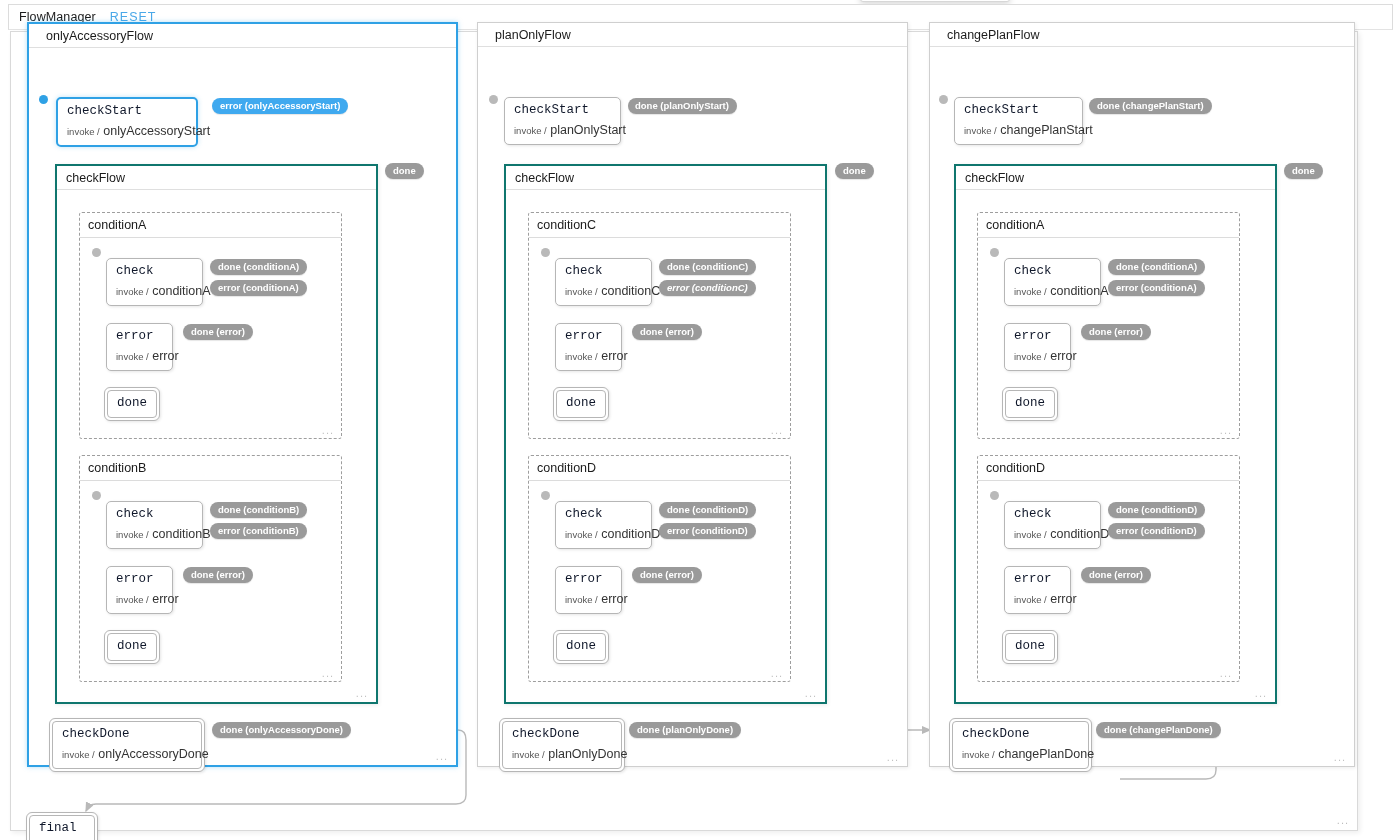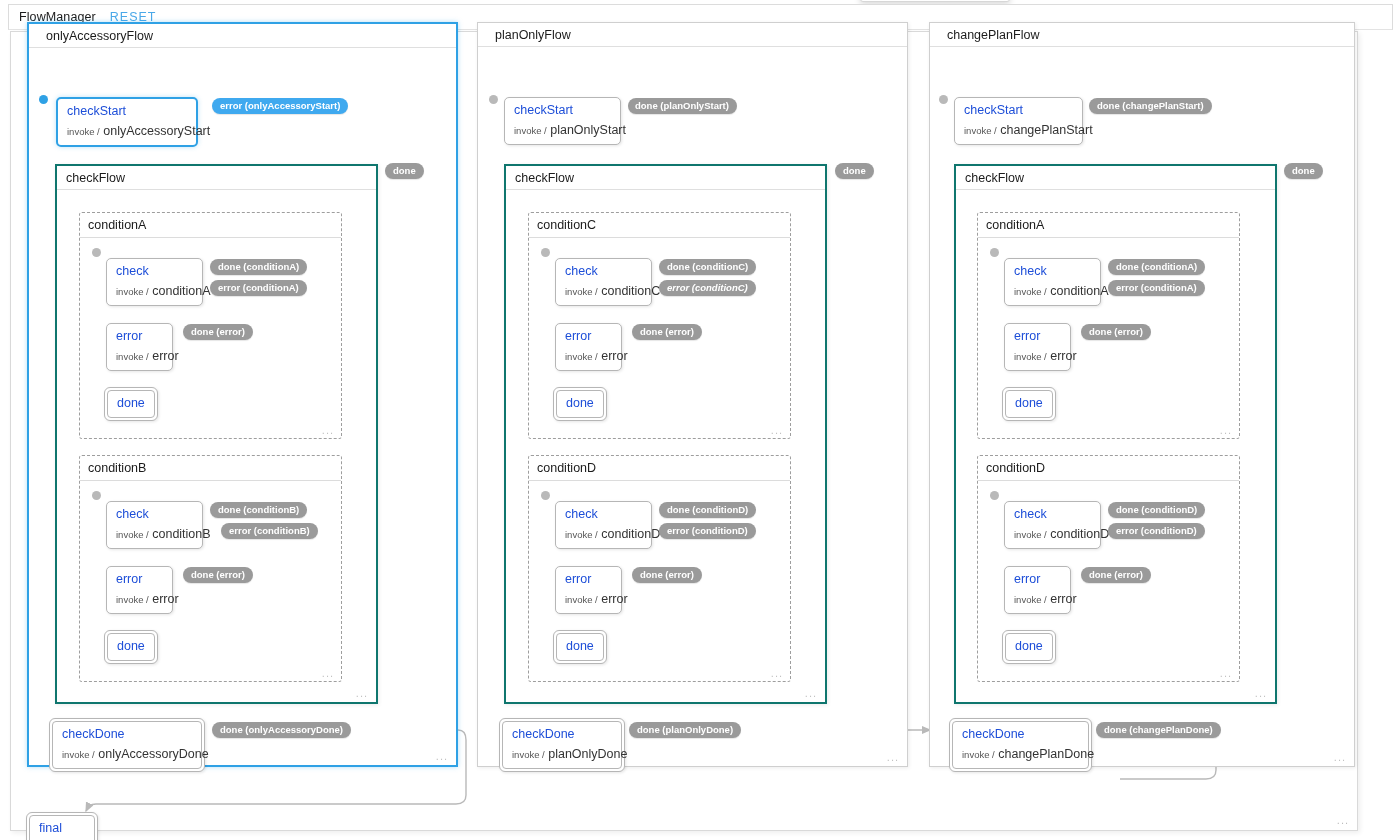--- a/index.html
+++ b/index.html
@@ -57,21 +57,21 @@
   .flow-ellipsis { position:absolute; right:8px; bottom:3px; color:#c2c2c2; font-size:11px; letter-spacing:1px; }
 
   
   .node {
     position:absolute; background:#fff;
     border:1px solid #b6b6b6; border-radius:5px;
     box-shadow:0 0 0 1px #ffffff inset, 1px 1px 3px rgba(0,0,0,0.10);
     padding:5px 8px 6px 9px;
   }
   .node.active { border:2px solid #2fa1e5; box-shadow:0 0 5px rgba(47,161,229,.30); }
-  .node-name { font-size:12.5px; color:#1d4ed8; line-height:15px; white-space:nowrap; }
+  .node-name { font-size:12.5px; color:#0f172a; line-height:15px; white-space:nowrap;font-family:Liberation Mono, monospace; }
   .node-invoke {
     margin-top:5px; font-size:12.5px; color:#333; white-space:nowrap; line-height:14px;
   }
   .node-invoke .kw { font-size:9.5px; color:#555; }
 
   
   .final-node {
     position:absolute; background:#fff;
     border:1px solid #b6b6b6; border-radius:6px; padding:2px;
     box-shadow:1px 1px 3px rgba(0,0,0,0.10);
@@ -281,21 +281,21 @@
   </div>
   <div class="initdot" style="left:92px; top:491px;"></div>
   <div class="node" style="left:106px; top:501px; width:97px;">
     <div class="node-name">check</div>
     <div class="node-invoke">
       <span class="kw">invoke /</span>
       <span>conditionB</span>
     </div>
   </div>
   <div class="badge" style="left:210px; top:502px;">done (conditionB)</div>
-  <div class="badge" style="left:221px; top:523px;padding-left:8px;">error (conditionB)</div>
+  <div class="badge" style="left:210px; top:523px;padding-left:8px;">error (conditionB)</div>
   <div class="node" style="left:106px; top:566px; width:67px;">
     <div class="node-name">error</div>
     <div class="node-invoke">
       <span class="kw">invoke /</span>
       <span>error</span>
     </div>
   </div>
   <div class="badge" style="left:183px; top:567px;">done (error)</div>
   <div class="final-node" style="left:104px; top:630px;">
     <div class="inner">

